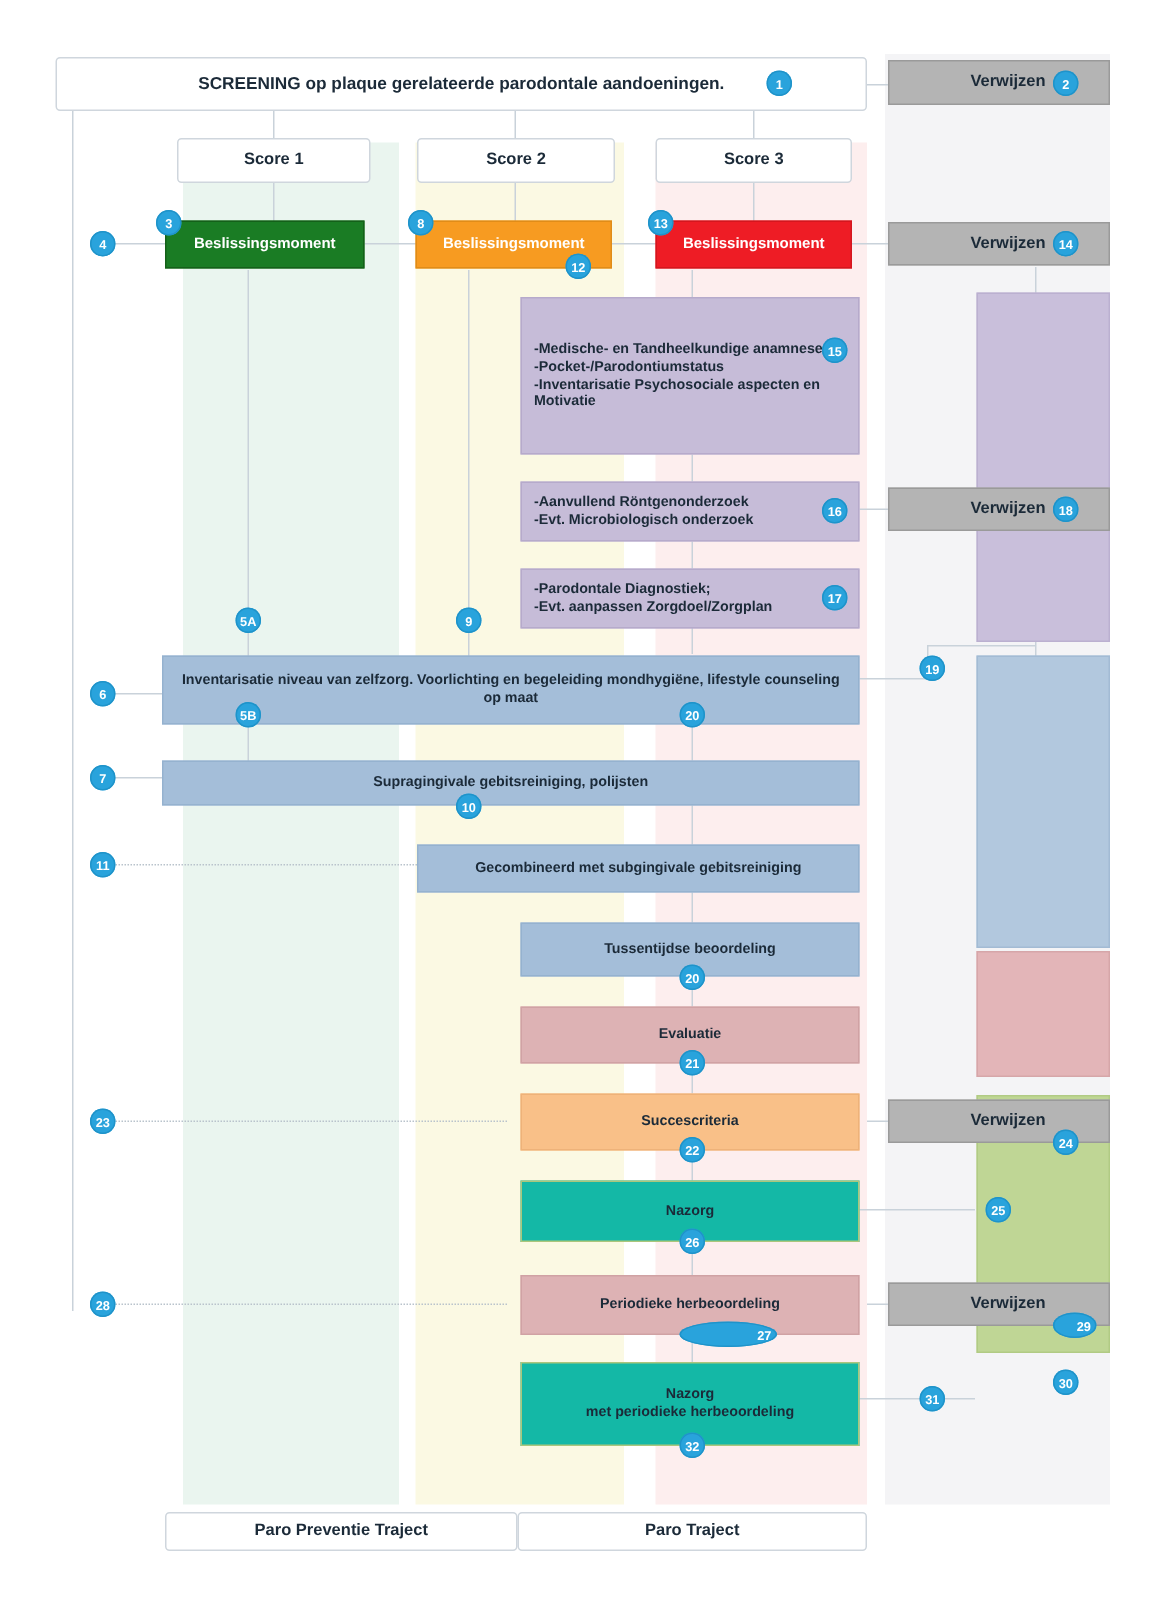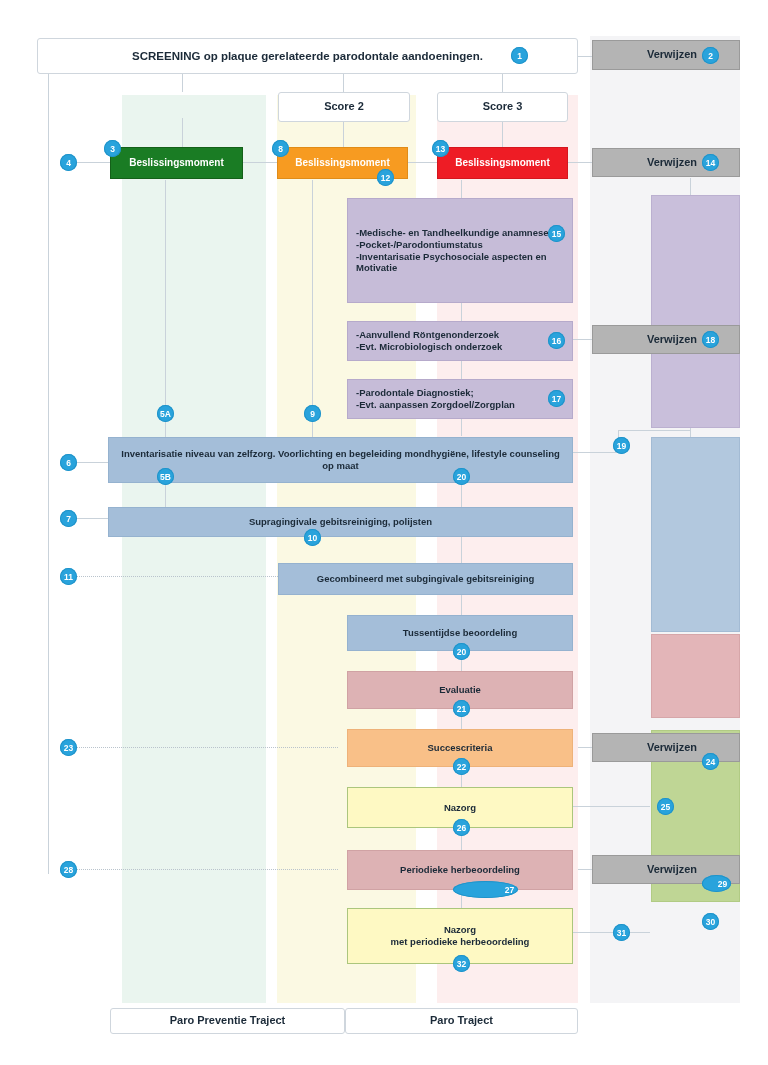--- a/index.html
+++ b/index.html
@@ -30,21 +30,21 @@
     text-align:center;line-height:1.25;
     font-weight:bold;
   }
   .box.left-text{justify-content:flex-start;text-align:left;}
   .white{background:#ffffff;border:1px solid #cfd6dd;border-radius:3px;}
   .gray{background:#b4b4b4;border:1px solid #9a9a9a;padding-left:12px;}
   .purple{background:#c6bcd8;border:1px solid #b6aacb;}
   .blue{background:#a4bed9;border:1px solid #95b2cf;}
   .pinkbox{background:#ddb2b4;border:1px solid #d0a2a4;}
   .orangebox{background:#f9c088;border:1px solid #eeb279;}
-  .greenbox{background:#fef9c3;border:1px solid #abc67c;}
+  .greenbox{background:#14b8a6;border:1px solid #abc67c;}
   .darkgreen{background:#1a7c24;border:1px solid #146019;color:#ffffff;}
   .darkorange{background:#f79b21;border:1px solid #e08c18;color:#ffffff;}
   .red{background:#ee1c25;border:1px solid #d4161e;color:#ffffff;}
   .plainpurple{background:#c9bfdb;border:1px solid #bbb0d0;}
   .plainblue{background:#b2c8de;border:1px solid #a3bbd4;}
   .plainpink{background:#e3b5b8;border:1px solid #d6a6a9;}
   .plaingreen{background:#bfd695;border:1px solid #b1cb84;}
 
   .box-inner{padding:0 8px;width:100%;}
 
@@ -136,20 +136,23 @@
   <div class="box white fs12" style="left:37px;top:38px;width:541px;height:36px;">
     <span class="box-inner">SCREENING op plaque gerelateerde parodontale aandoeningen.</span>
   </div>
   <div class="badge" style="left:511px;top:47px;">1</div>
 
   <div class="box gray fs11" style="left:592px;top:40px;width:148px;height:30px;">
     <span class="box-inner">Verwijzen</span>
   </div>
   <div class="badge" style="left:702px;top:47px;">2</div>
 
+  <div class="box white fs11" style="left:118px;top:92px;width:129px;height:30px;">
+    <span class="box-inner">Score 1</span>
+  </div>
   <div class="box white fs11" style="left:278px;top:92px;width:132px;height:30px;align-items:center;">
     <span class="box-inner">Score 2</span>
   </div>
   <div class="box white fs11" style="left:437px;top:92px;width:131px;height:30px;">
     <span class="box-inner">Score 3</span>
   </div>
 
   <div class="box darkgreen fs10" style="left:110px;top:147px;width:133px;height:32px;">
     <span class="box-inner">Beslissingsmoment</span>
   </div>

